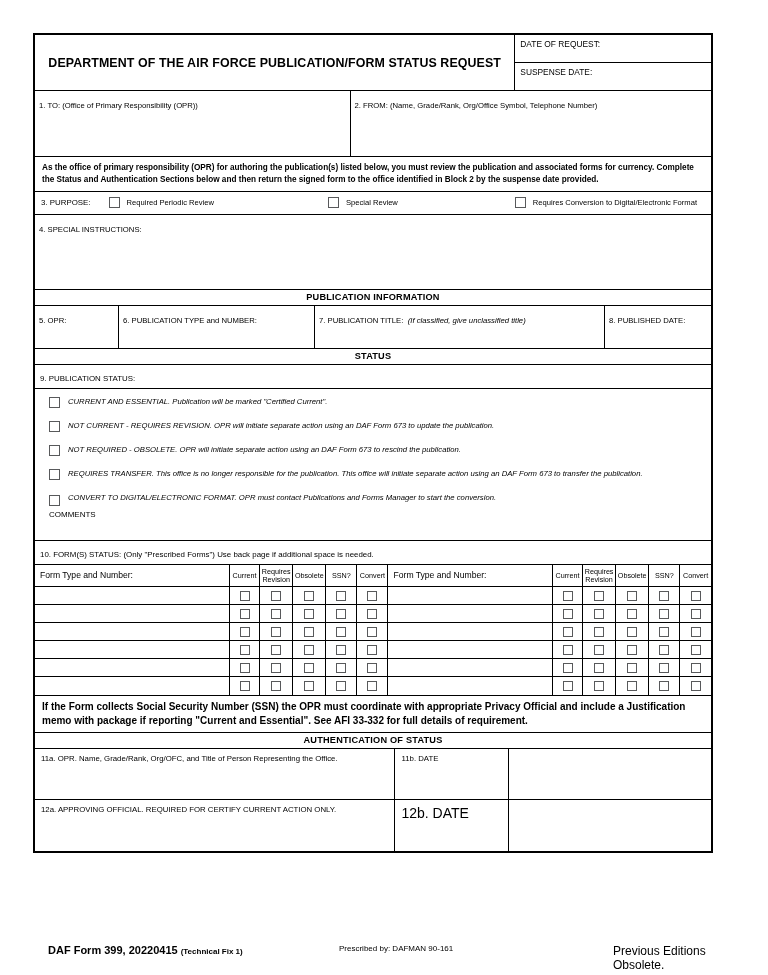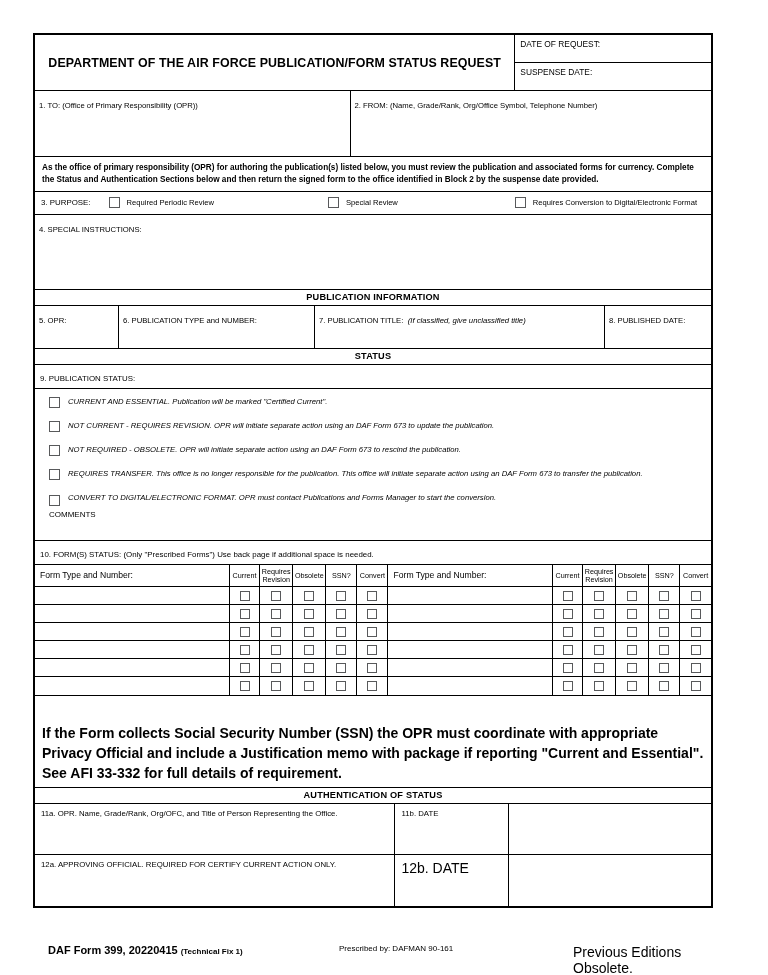--- a/index.html
+++ b/index.html
@@ -71,34 +71,34 @@
     font-weight:normal;font-size:7.2px;text-align:center;
     vertical-align:middle;box-sizing:border-box;
   }
   .ftable th.name{text-align:left;padding-left:5px;font-size:8.6px;vertical-align:middle;}
   .ftable th{height:22px;line-height:1.05;}
   .ftable td{height:18px;}
   .ftable td.namecell{border-left:none;}
   .cbwrap{display:flex;align-items:center;justify-content:center;}
 
   
-  .ssnnote{font-size:14px;font-weight:bold;line-height:1.42;padding:4px 6px 4px 7px;margin-top:24px;}
+  .ssnnote{font-size:10px;font-weight:bold;line-height:1.42;padding:4px 6px 4px 7px;}
 
   
   .auth-cell{font-size:7.8px;padding:5px 6px;}
 
   
   .footer{
     position:absolute;left:33px;top:944px;width:690px;
     display:flex;align-items:baseline;
   }
   .f-left{font-size:11px;font-weight:bold;margin-left:15px;}
   .f-left .small{font-size:8px;font-weight:bold;}
   .f-mid{position:absolute;left:306px;font-size:8px;}
-  .f-right{position:absolute;left:540px;font-size:14px;}
+  .f-right{position:absolute;left:580px;font-size:12px;}
 </style>
 </head>
 <body>
 
 <div class="page">
 
   <div class="form-frame">
 
     <div class="row" style="height:56px;">
       <div class="cell title-cell" style="width:481px;border-right:1.4px solid #000;">

